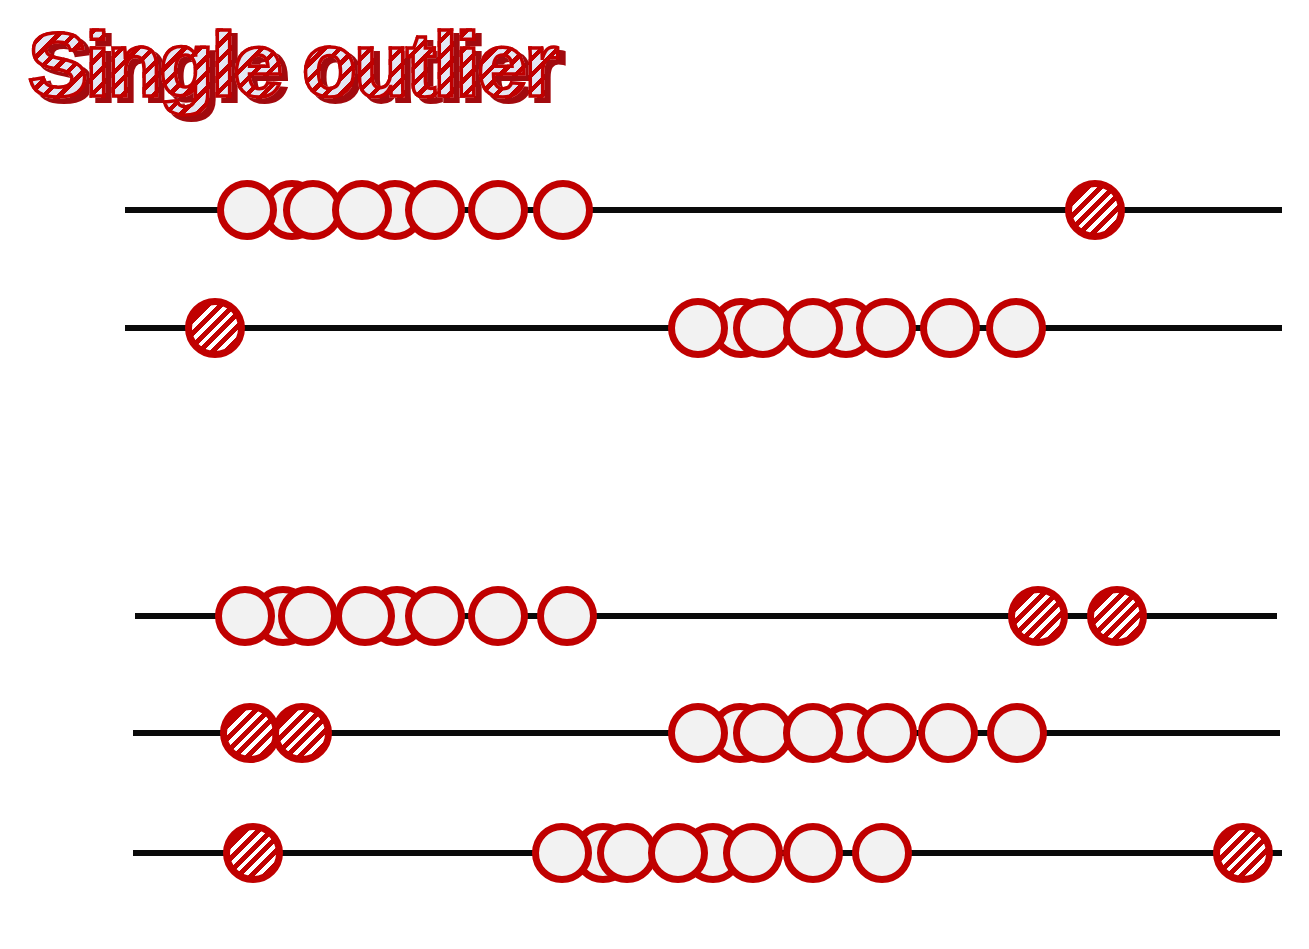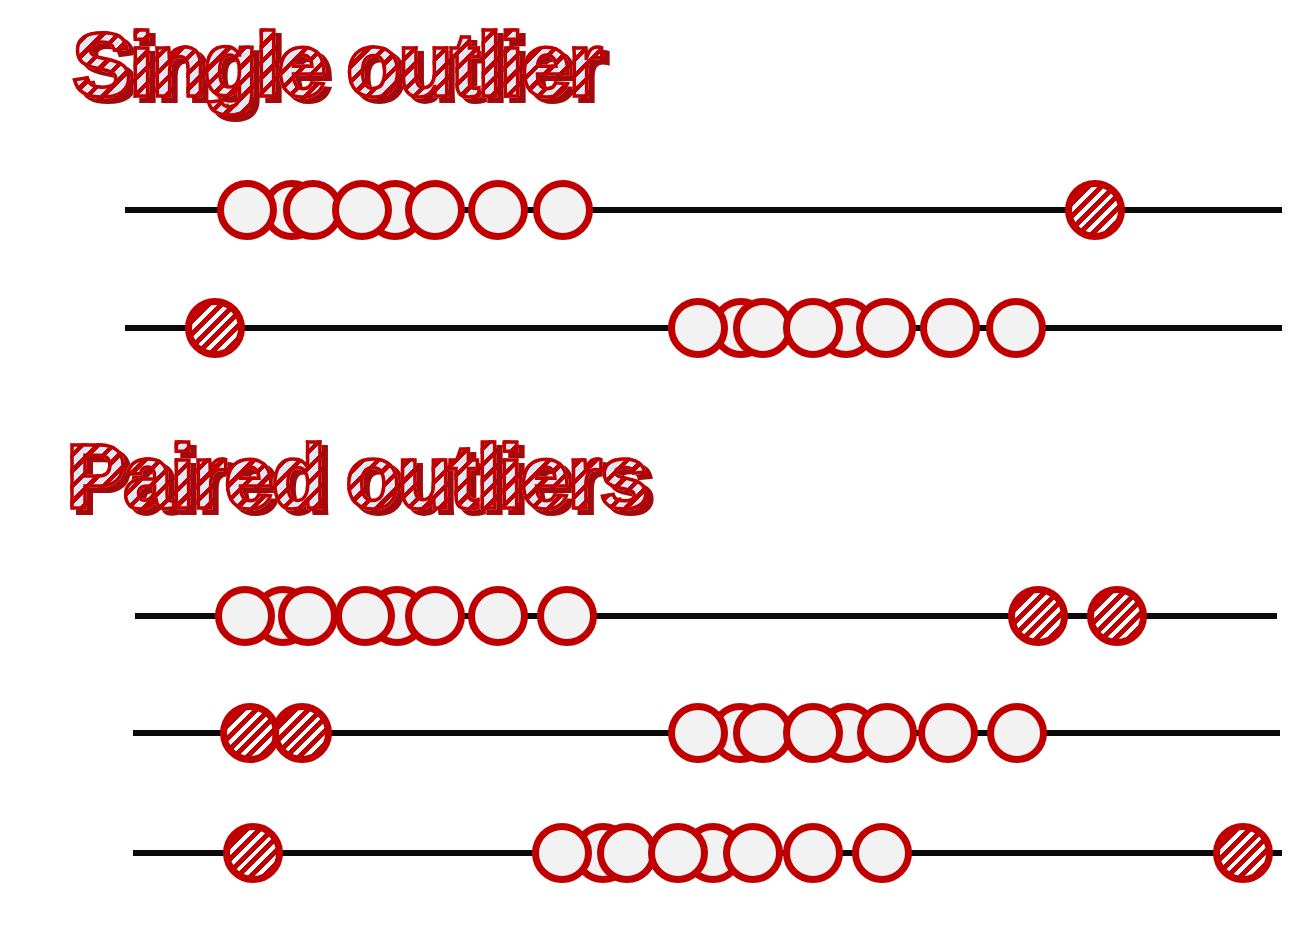--- a/index.html
+++ b/index.html
@@ -15,21 +15,21 @@
 
   
   .fancy-title {
     position: absolute;
     font-weight: bold;
     font-size: 90px;
     letter-spacing: -3px;
     line-height: 1.15;
     white-space: nowrap;
   }
-  .fancy-title .layer { white-space: nowrap; margin-left: 44px; }
+  .fancy-title .layer { white-space: nowrap; }
   .fancy-title .shadow {
     position: absolute;
     left: 6px; top: 5px;
     color: var(--shadow_red, #a20a0e);
     -webkit-text-stroke: 4px var(--shadow_red, #a20a0e);
     z-index: 0;
   }
   .fancy-title .front {
     position: relative;
     z-index: 1;
@@ -74,24 +74,20 @@
 </head>
 <body>
 
 <div class="canvas">
 
   <h1 class="fancy-title title-single">
     <span class="layer shadow" aria-hidden="true">Single outlier</span>
     <span class="layer front">Single outlier</span>
   </h1>
 
-  <h1 class="fancy-title title-paired">
-    <span class="layer shadow" aria-hidden="true">Paired outliers</span>
-    <span class="layer front">Paired outliers</span>
-  </h1>
 
   <div id="plot-layer">
       <div class="number-line" style="left: 125px; top: 207px; width: 1157px;"></div>
       <div class="pt normal" style="left: 217px; top: 180px; z-index: 10;"></div>
       <div class="pt normal" style="left: 262px; top: 180px; z-index: 2;"></div>
       <div class="pt normal" style="left: 283px; top: 180px; z-index: 12;"></div>
       <div class="pt normal" style="left: 332px; top: 180px; z-index: 13;"></div>
       <div class="pt normal" style="left: 365px; top: 180px; z-index: 2;"></div>
       <div class="pt normal" style="left: 405px; top: 180px; z-index: 15;"></div>
       <div class="pt normal" style="left: 468px; top: 180px; z-index: 16;"></div>

